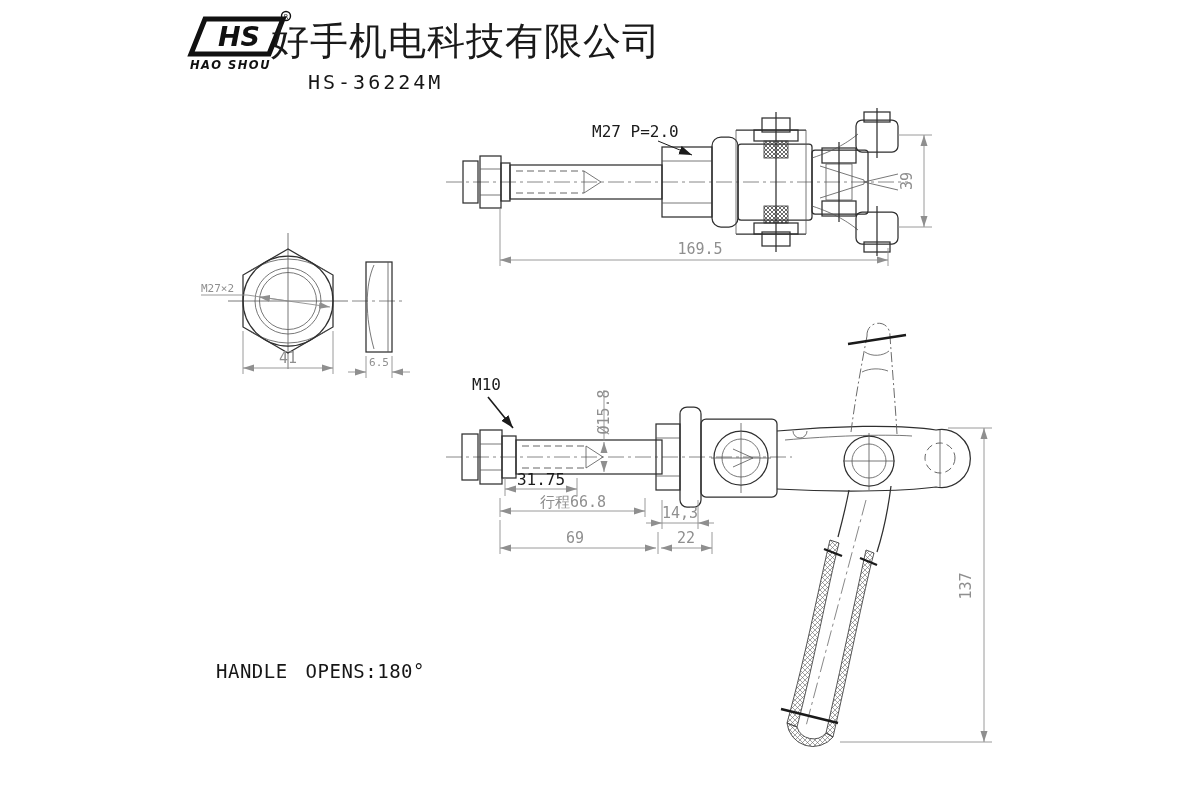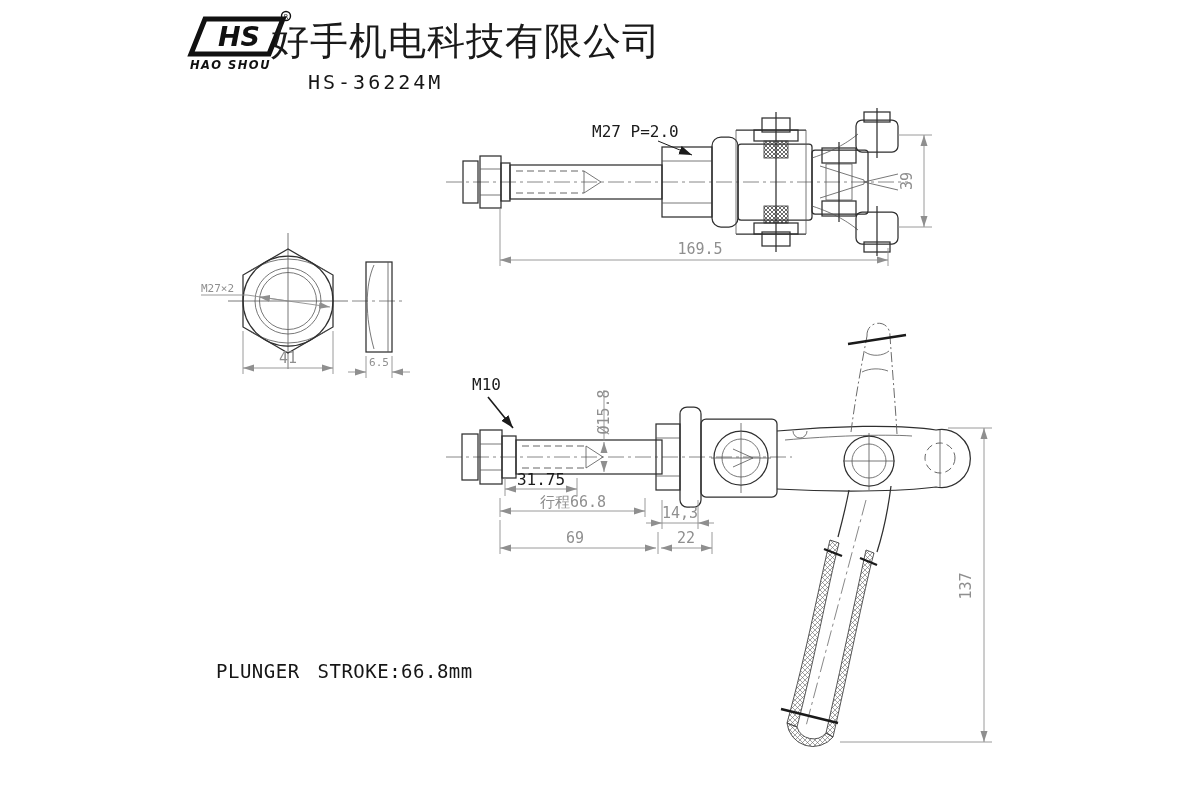--- a/index.html
+++ b/index.html
@@ -262,14 +262,14 @@
     <text class="dimtxt" text-anchor="middle" x="686" y="543" font-size="14">22</text>
 
     <line class="dim" x1="948" y1="428" x2="992" y2="428"></line>
     <line class="dim" x1="840" y1="742" x2="992" y2="742"></line>
     <line class="dim" x1="984" y1="428" x2="984" y2="742" marker-start="url(#mg)" marker-end="url(#mg)"></line>
     <text class="dimtxt" text-anchor="middle" transform="translate(971,586) rotate(-90)">137</text>
   </g>
 </svg>
 
 <div class="specs">
-  <div>PLUNGER STROKE:66.8mm</div>
+  <div>HANDLE OPENS:180°</div>
 </div>
 
 </body></html>

